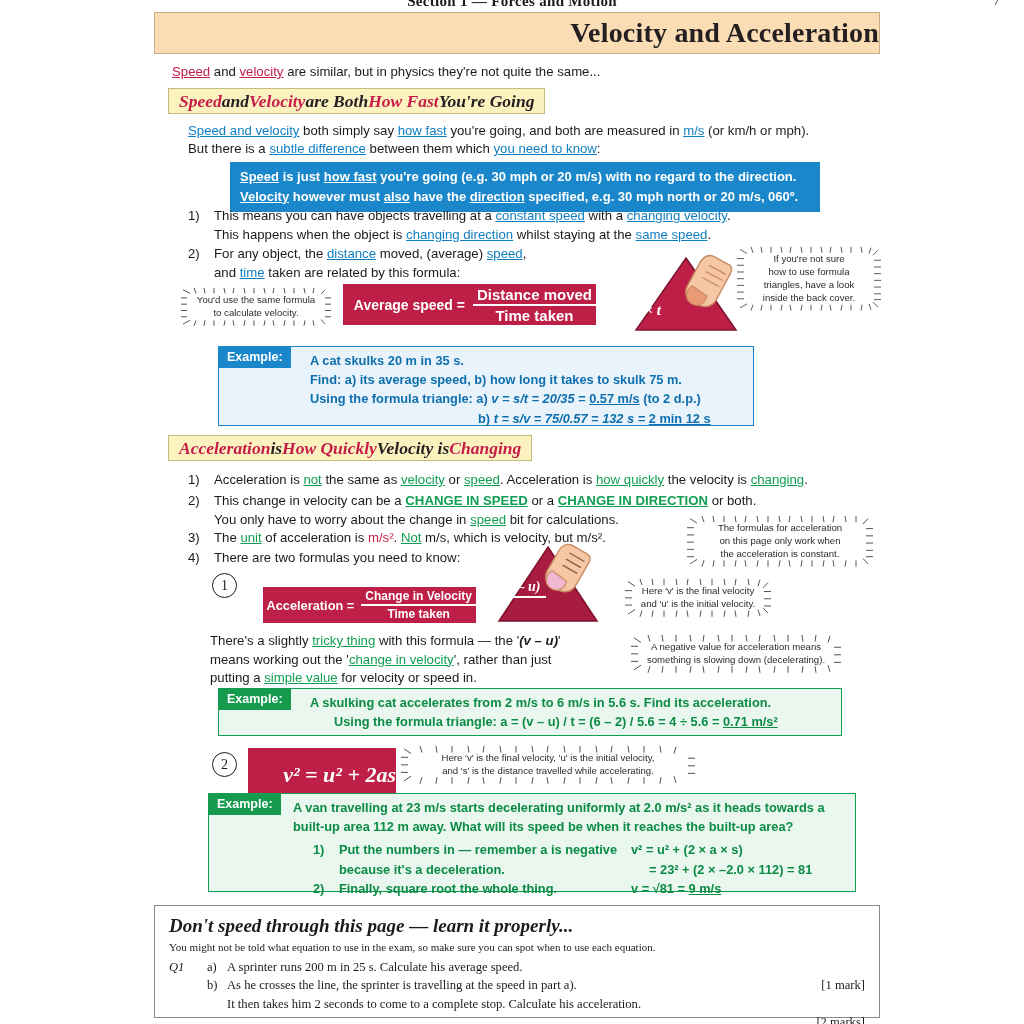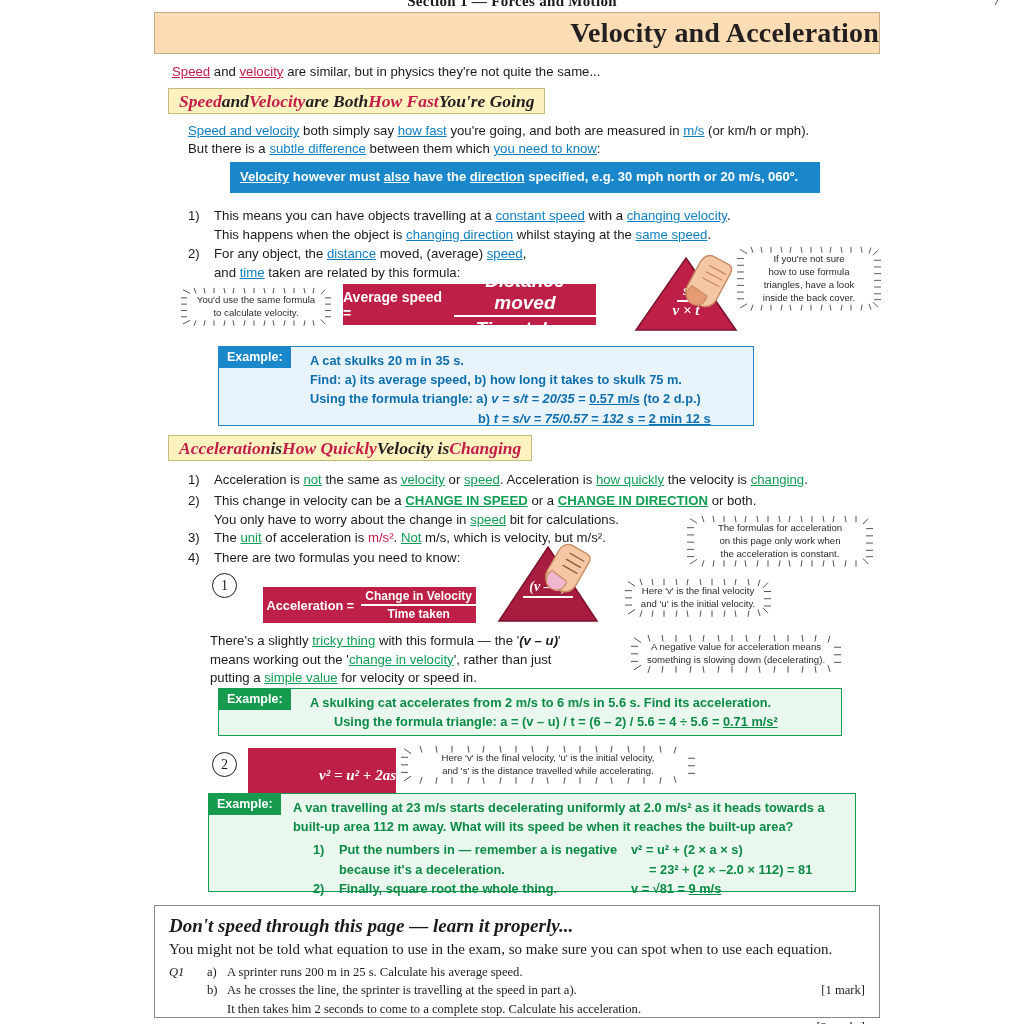--- a/index.html
+++ b/index.html
@@ -79,21 +79,21 @@
   }
   .frac { display:inline-block; text-align:center; vertical-align:middle; }
   .frac .top { display:block; border-bottom:2px solid #fff; padding:0 4px 1px; }
   .frac .bot { display:block; padding:1px 4px 0; }
 
   
   .tri-wrap { position:absolute; }
   .tri-wrap svg { display:block; }
   .tri-txt {
     position:absolute; left:0; width:100%;
-    text-align:center; color:#ffffff; font-weight:bold;
+    text-align:left; color:#ffffff; font-weight:bold;
     font-family:"Liberation Serif", serif; font-style:italic;
   }
   .tri-top { border-bottom:2px solid #fff; display:inline-block; padding:0 6px 1px; }
 
   
   .note {
     position:absolute; font-family:"Liberation Sans", sans-serif;
     font-size:9.6px; line-height:1.34; color:#2b2b2b; text-align:center;
     padding:7px 12px;
   }
@@ -123,21 +123,21 @@
   
   .summary {
     position:absolute; left:154px; top:905px; width:726px; height:113px;
     border:1px solid #8a8a8a; background:#ffffff; padding:9px 14px 8px 14px;
   }
   .summary .hd {
     font-family:"Liberation Serif", serif; font-weight:bold; font-style:italic;
     font-size:19px; color:#1b1b1b; margin-bottom:4px;
   }
   .summary .intro {
-    font-family:"Liberation Serif", serif; font-size:15px; color:#1b1b1b;
+    font-family:"Liberation Serif", serif; font-size:11px; color:#1b1b1b;
     margin-bottom:5px;
   }
   .summary .q { font-family:"Liberation Serif", serif; font-size:12.6px; line-height:1.45; position:relative; }
   .summary .q .qid { position:absolute; left:0;font-style:italic; }
   .summary .q .ql { position:absolute; left:38px; }
   .summary .q .qt { display:block; margin-left:58px; }
   .summary .q .marks { position:absolute; right:0; }
   .summary .row { position:relative; min-height:17px; }
 </style>
 </head>
@@ -168,20 +168,23 @@
   </div>
 
   <div class="body" style="left:188px; top:122px; width:690px;">
     <span class="blue-u">Speed and velocity</span><span> both simply say </span><span class="blue-u">how fast</span><span> you're going, and both are measured in </span><span class="blue-u">m/s</span><span> (or km/h or mph).</span>
   </div>
   <div class="body" style="left:188px; top:140px; width:690px;">
     <span>But there is a </span><span class="blue-u">subtle difference</span><span> between them which </span><span class="blue-u">you need to know</span><span>:</span>
   </div>
 
   <div class="bluebox" style="left:230px; top:162px; width:590px;">
+    <div>
+      <span class="uu">Speed</span><span> is just </span><span class="uu">how fast</span><span> you're going (e.g. 30 mph or 20 m/s) with no regard to the direction.</span>
+    </div>
     <div>
       <span class="uu">Velocity</span><span> however must </span><span class="uu">also</span><span> have the </span><span class="uu">direction</span><span> specified, e.g. 30 mph north or 20 m/s, 060º.</span>
     </div>
   </div>
 
   <div class="num" style="left:188px; top:206px; width:690px;">
     <span class="n">1)</span>
     <span class="tx"><span>This means you can have objects travelling at a </span><span class="blue-u">constant speed</span><span> with a </span><span class="blue-u">changing velocity</span><span>.</span></span>
     <span class="tx"><span>This happens when the object is </span><span class="blue-u">changing direction</span><span> whilst staying at the </span><span class="blue-u">same speed</span><span>.</span></span>
   </div>
@@ -236,21 +239,21 @@
       </g>
     </svg>
     <div class="inner">
       <div>You'd use the same formula</div>
       <div>to calculate velocity.</div>
     </div>
   </div>
 
   <div class="crimson" style="left:343px; top:284px; width:253px; height:41px;">
     <span style="font-size:14px; margin-right:8px;">Average speed  =</span>
-    <span class="frac" style="font-size:19px;font-style:italic;">
+    <span class="frac" style="font-size:15px;">
       <span class="top">Distance moved</span>
       <span class="bot">Time taken</span>
     </span>
   </div>
 
   <div class="tri-wrap" style="left:634px; top:256px; width:104px; height:76px;">
     <svg width="104" height="76" viewBox="0 0 104 76">
       <polygon points="52,2 102,74 2,74" fill="#bd1f46" stroke="#7c1230" stroke-width="1.5"></polygon>
     </svg>
     <div class="tri-txt" style="top:26px; font-size:15px;">
@@ -550,21 +553,21 @@
 
   <div class="exbox green-ex" style="left:218px; top:688px; width:624px; height:48px;">
     <span class="lbl">Example:</span>
     <div class="cnt" style="margin-left:83px; padding:4px 6px 0 8px;">
       <div>A skulking cat accelerates from 2 m/s to 6 m/s in 5.6 s.  Find its acceleration.</div>
       <div style="margin-left:24px;"><span>Using the formula triangle:  a = (v – u) / t = (6 – 2) / 5.6  =  4 ÷ 5.6 = </span><span class="u">0.71 m/s²</span></div>
     </div>
   </div>
 
   <div class="circnum" style="left:212px; top:752px;">2</div>
-  <div class="crimson" style="left:248px; top:748px; width:148px; height:54px; font-size:15px; font-style:italic; font-family:'Liberation Serif', serif;">v² = u² + 2as</div>
+  <div class="crimson" style="left:248px; top:748px; width:148px; height:54px; font-size:22px; font-style:italic; font-family:'Liberation Serif', serif;">v² = u² + 2as</div>
 
   <div class="note" style="left:400px; top:745px; width:296px;">
     <svg class="rays" viewBox="0 0 296 42" preserveAspectRatio="none">
       <g stroke="#3a3a3a" stroke-width="0.9">
         <line x1="4" y1="4" x2="11" y2="9"></line>
           <line x1="20" y1="1" x2="22" y2="8"></line>
           <line x1="36" y1="1" x2="37" y2="8"></line>
         <line x1="52" y1="1" x2="52" y2="8"></line>
           <line x1="68" y1="1" x2="69" y2="8"></line>
           <line x1="84" y1="1" x2="83" y2="8"></line>

